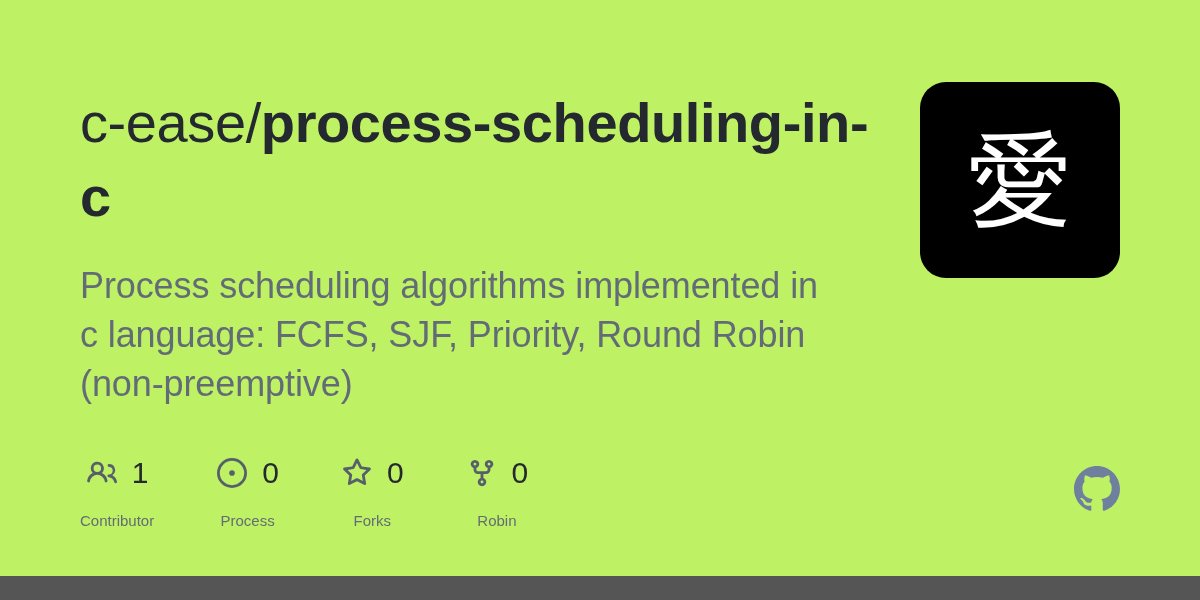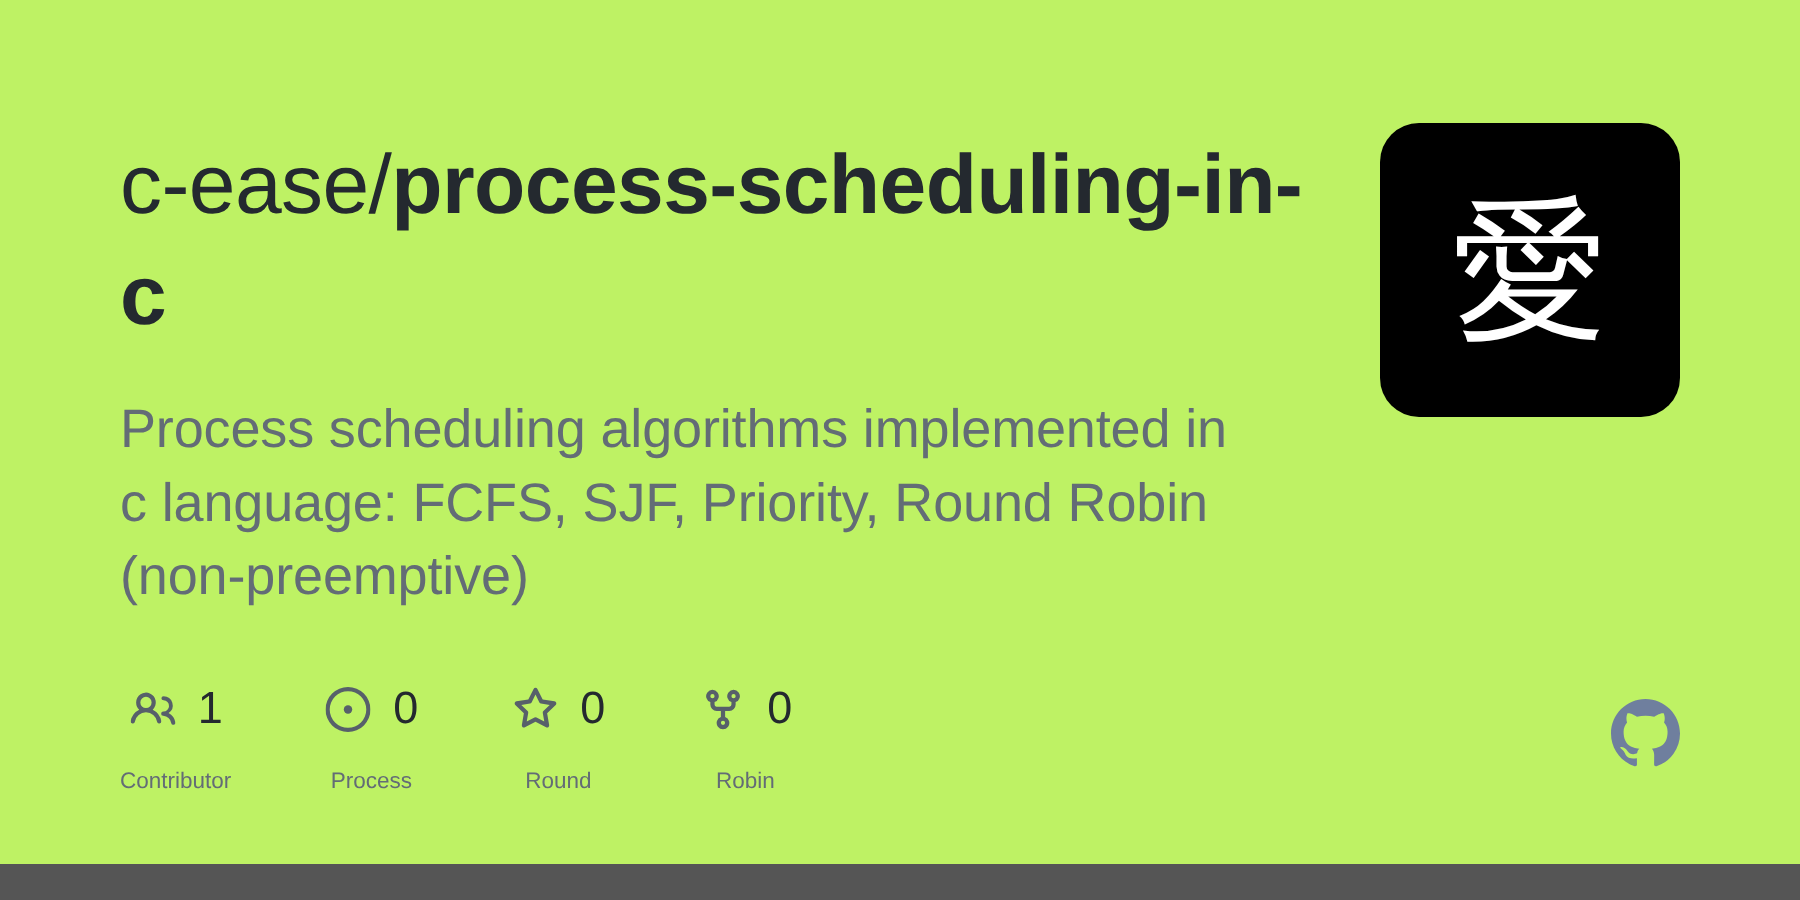--- a/index.html
+++ b/index.html
@@ -191,21 +191,21 @@
 
     <div class="stat-block">
       <div class="stat-top">
         <span class="stat-icon">
           <svg width="30" height="30" viewBox="0 0 16 16" fill="currentColor" aria-hidden="true">
             <path d="M8 .25a.75.75 0 0 1 .673.418l1.882 3.815 4.21.612a.75.75 0 0 1 .416 1.279l-3.046 2.97.719 4.192a.751.751 0 0 1-1.088.791L8 12.347l-3.766 1.98a.75.75 0 0 1-1.088-.79l.72-4.194L.818 6.374a.75.75 0 0 1 .416-1.28l4.21-.611L7.327.668A.75.75 0 0 1 8 .25Zm0 2.445L6.615 5.5a.75.75 0 0 1-.564.41l-3.097.45 2.24 2.184a.75.75 0 0 1 .216.664l-.528 3.084 2.769-1.456a.75.75 0 0 1 .698 0l2.77 1.456-.53-3.084a.75.75 0 0 1 .216-.664l2.24-2.183-3.096-.45a.75.75 0 0 1-.564-.41L8 2.694Z"></path>
           </svg>
         </span>
         <span class="stat-count">0</span>
       </div>
-      <div class="stat-label">Round</div>
+      <div class="stat-label">Forks</div>
     </div>
 
     <div class="stat-block">
       <div class="stat-top">
         <span class="stat-icon">
           <svg width="30" height="30" viewBox="0 0 16 16" fill="currentColor" aria-hidden="true">
             <path d="M5 5.372v.878c0 .414.336.75.75.75h4.5a.75.75 0 0 0 .75-.75v-.878a2.25 2.25 0 1 1 1.5 0v.878a2.25 2.25 0 0 1-2.25 2.25h-1.5v2.128a2.251 2.251 0 1 1-1.5 0V8.5h-1.5A2.25 2.25 0 0 1 3.5 6.25v-.878a2.25 2.25 0 1 1 1.5 0ZM5 3.25a.75.75 0 1 0-1.5 0 .75.75 0 0 0 1.5 0Zm6.75.75a.75.75 0 1 0 0-1.5.75.75 0 0 0 0 1.5Zm-3 8.75a.75.75 0 1 0-1.5 0 .75.75 0 0 0 1.5 0Z"></path>
           </svg>
         </span>
         <span class="stat-count">0</span>

